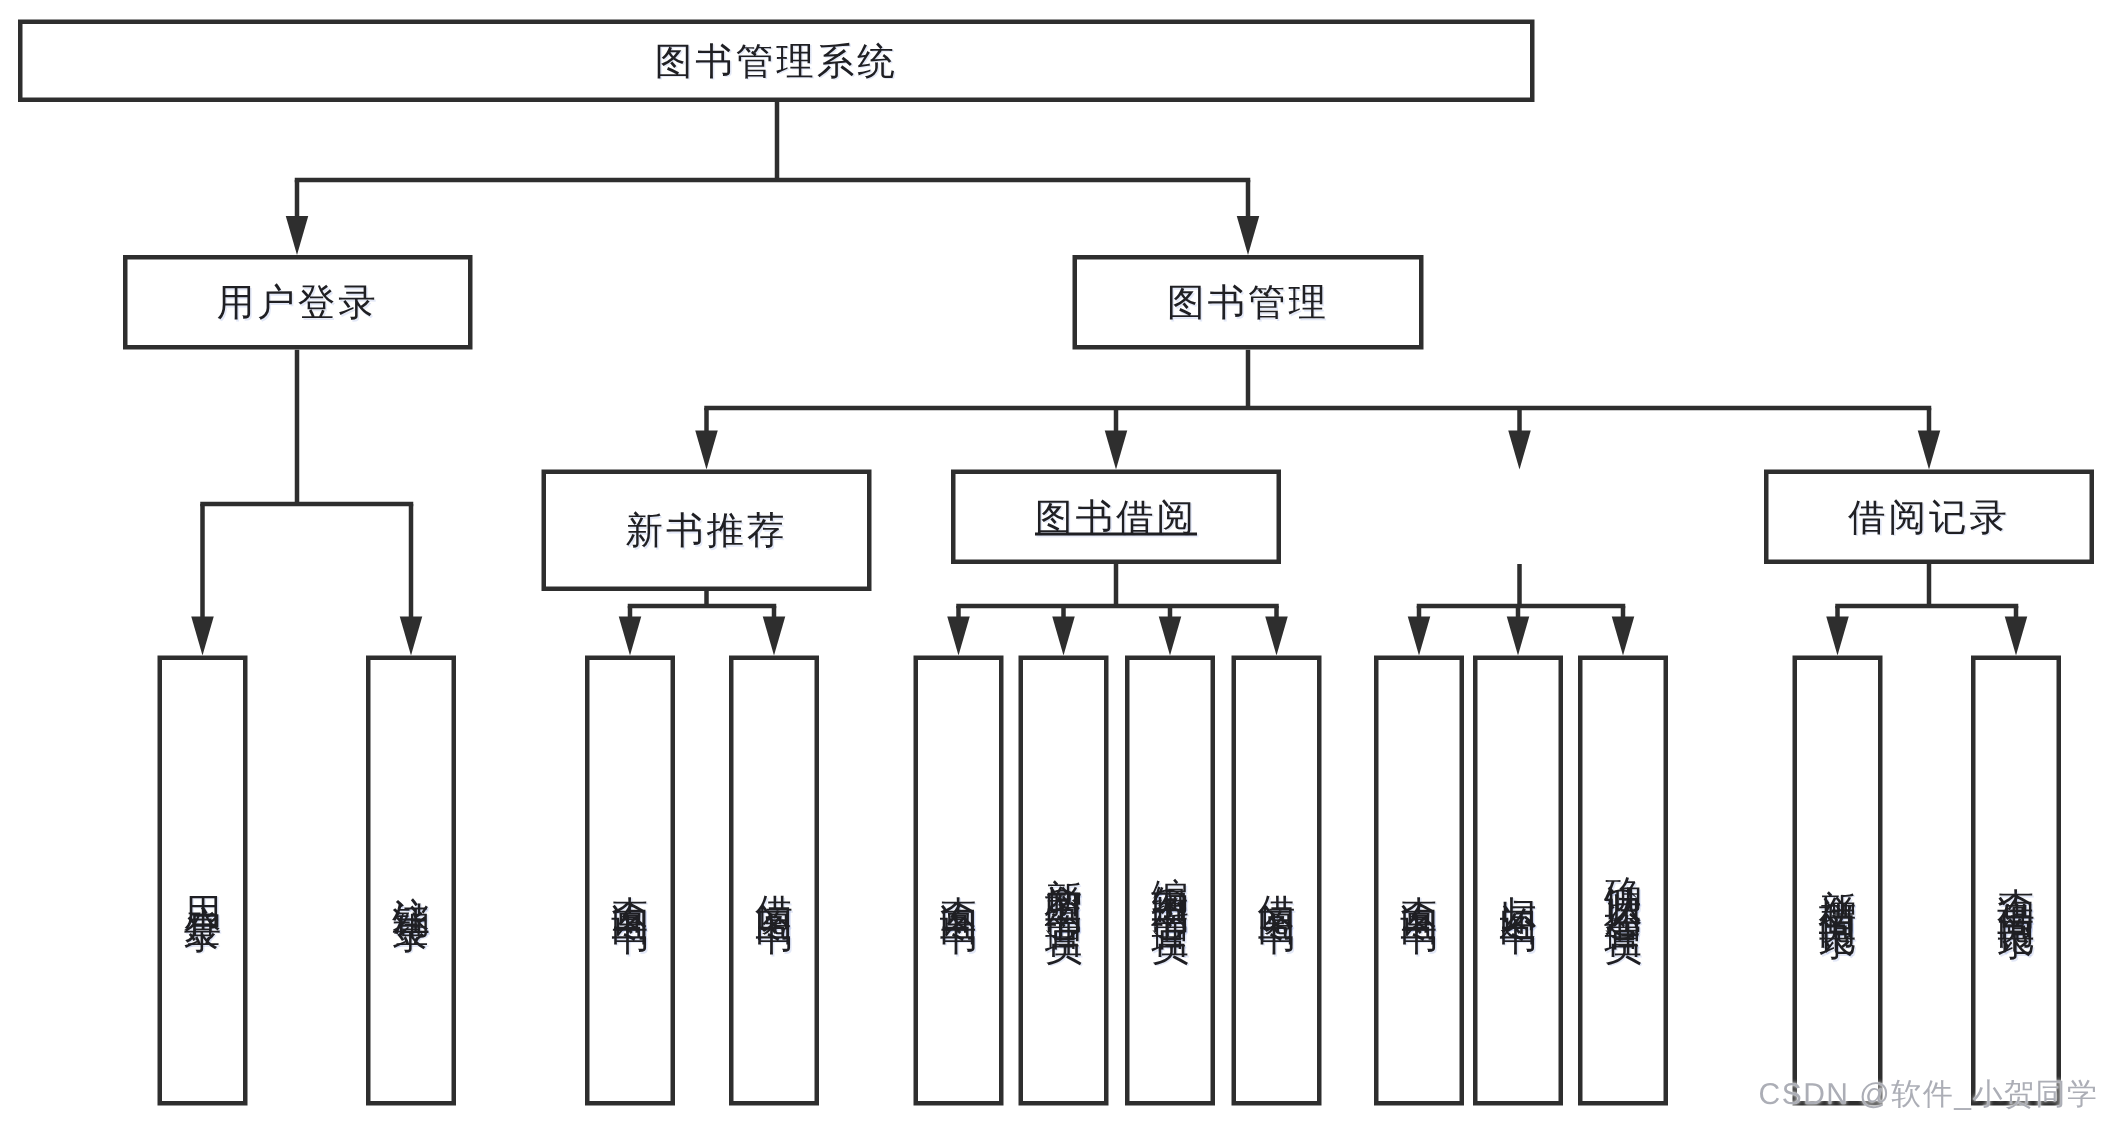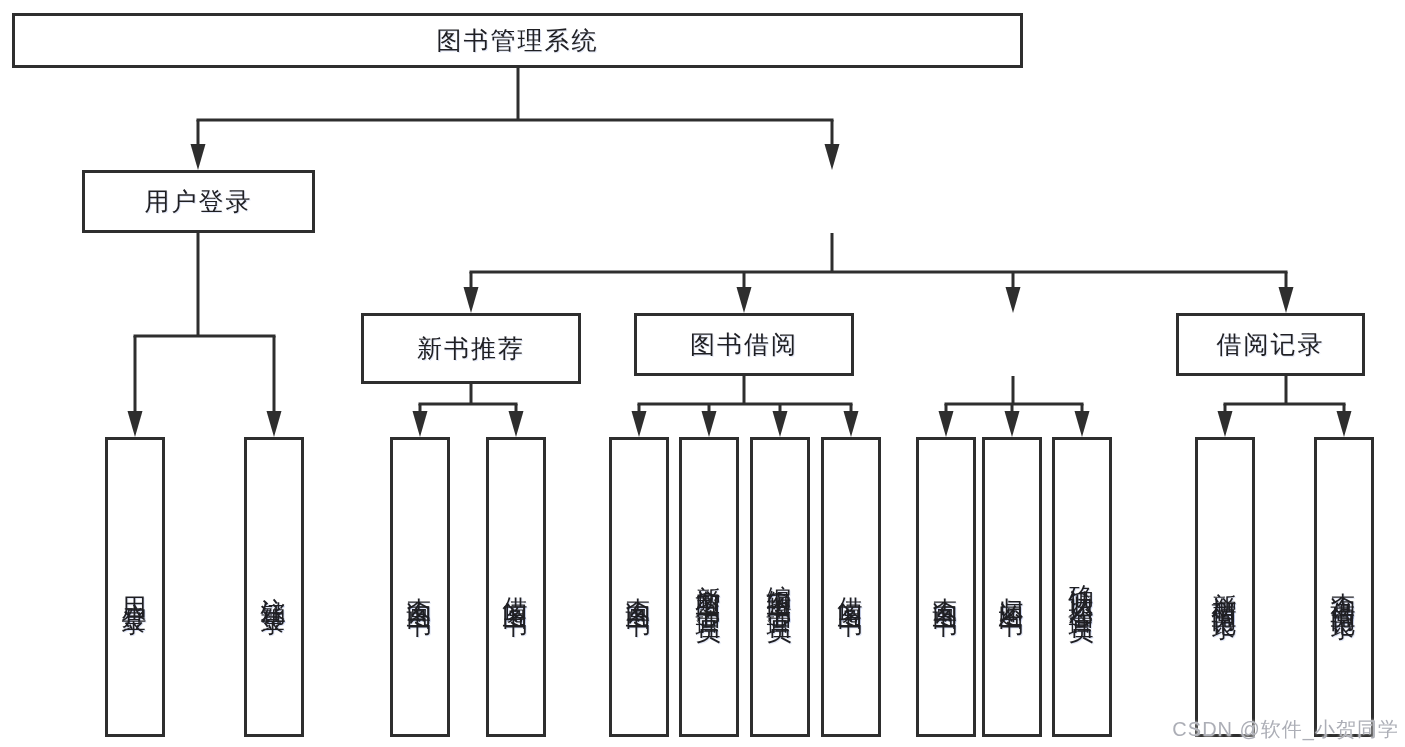--- a/index.html
+++ b/index.html
@@ -130,24 +130,25 @@
       <path d="M1225 404 V417" fill="none"></path>
       <path d="M1344 404 V417" fill="none"></path>
       <polygon points="1225,437 1217.5,411 1232.5,411" stroke="none"></polygon>
       <polygon points="1344,437 1336.5,411 1351.5,411" stroke="none"></polygon>
     </g>
   </svg>
 
   <div class="node" style="left:12px; top:13px; width:1011px; height:55px;">图书管理系统</div>
 
   <div class="node" style="left:82px; top:170px; width:233px; height:63px;">用户登录</div>
+  <div class="node" style="left:715px; top:170px; width:234px; height:63px;">图书管理</div>
 
-  <div class="node" style="left:361px; top:313px; width:220px; height:71px;">新书推荐</div>
-  <div class="node" style="left:634px; top:313px; width:220px; height:63px;">图书借阅</div>
-  <div class="node" style="left:1176px; top:313px; width:189px; height:63px;">借阅记录</div>
+  <div class="node" style="left:361px; top:313px; width:220px; height:81px;">新书推荐</div>
+  <div class="node" style="left:634px; top:313px; width:220px; height:63px;text-decoration:underline;">图书借阅</div>
+  <div class="node" style="left:1176px; top:313px; width:220px; height:63px;">借阅记录</div>
 
   <div class="node leaf" style="left:105px; top:437px; width:60px; height:300px;">用户登录</div>
   <div class="node leaf" style="left:244px; top:437px; width:60px; height:300px;">注销登录</div>
 
   <div class="node leaf" style="left:390px; top:437px; width:60px; height:300px;">查询图书</div>
   <div class="node leaf" style="left:486px; top:437px; width:60px; height:300px;">借阅图书</div>
 
   <div class="node leaf" style="left:609px; top:437px; width:60px; height:300px;">查询图书</div>
   <div class="node leaf" style="left:679px; top:437px; width:60px; height:300px;">新增图书（管理员）</div>
   <div class="node leaf" style="left:750px; top:437px; width:60px; height:300px;">编辑图书（管理员）</div>

